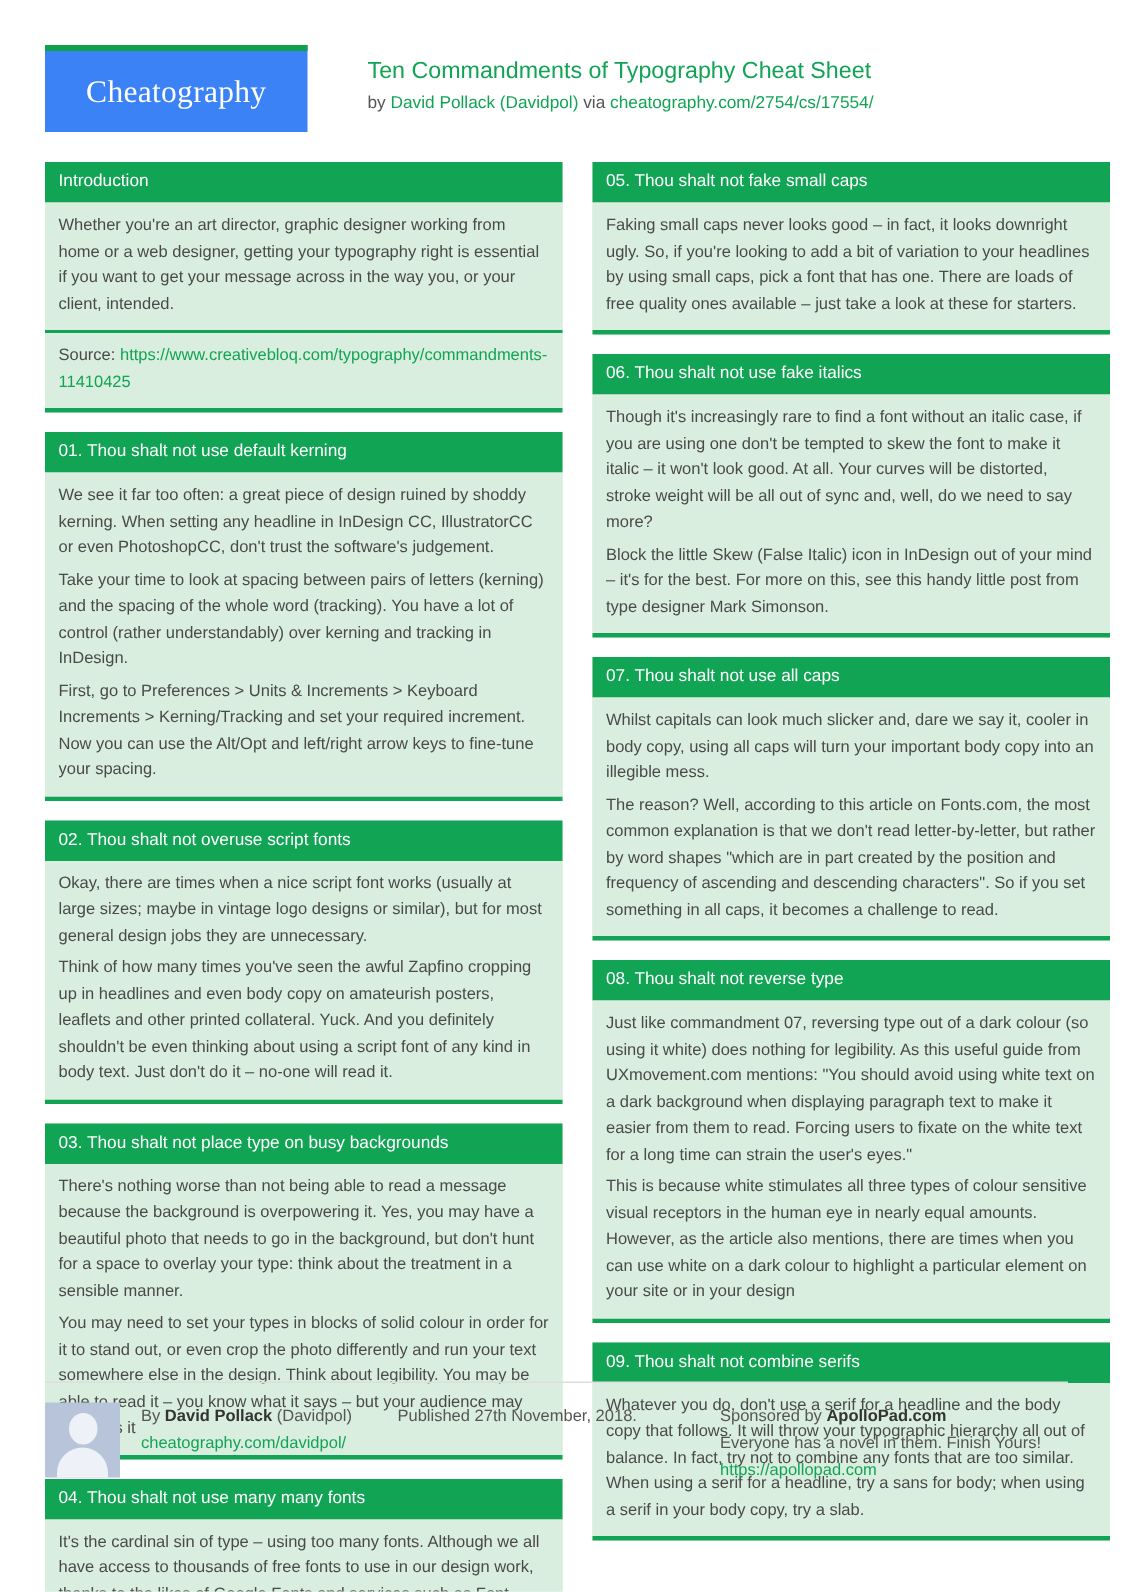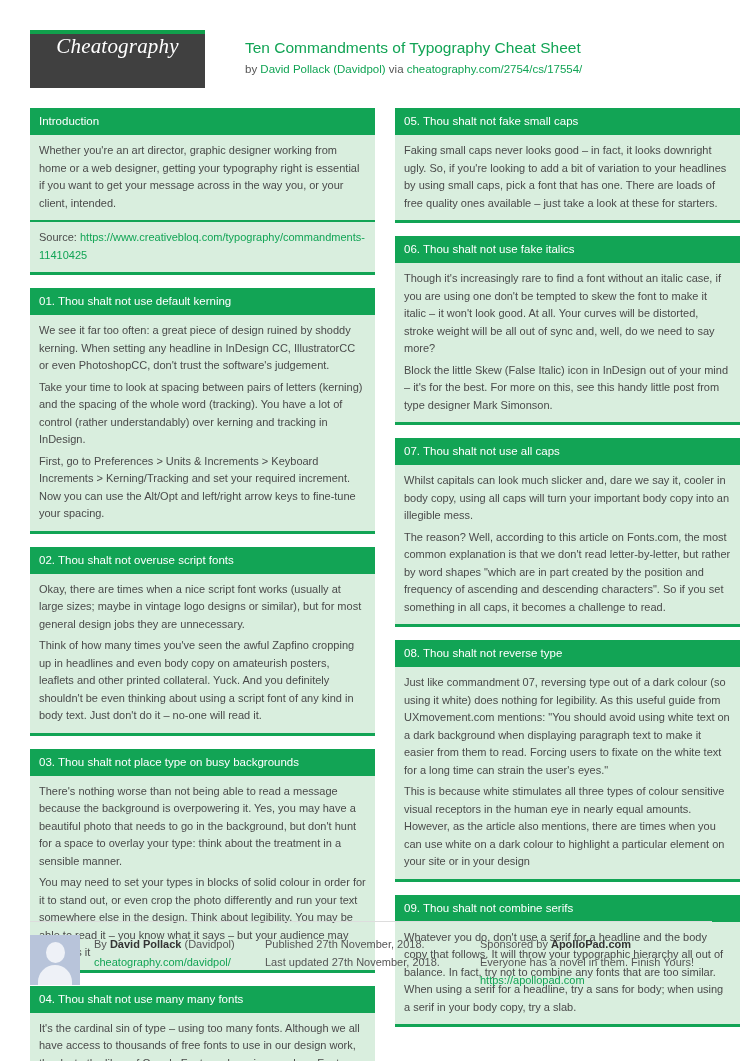--- a/index.html
+++ b/index.html
@@ -24,27 +24,27 @@
 
   
   .header {
     display: flex;
     align-items: flex-start;
     height: 62px;
   }
   .logo-box {
     width: 175px;
     height: 58px;
-    background: #404040;
+    background: #3b82f6;
     border-top: 4px solid #10a04c;
     box-sizing: border-box;
     display: flex;
+    align-items: center;
     justify-content: center;
     flex: none;
-    font-style: italic;
   }
   .logo-text {
     color: #ffffff;
     font-family: "Liberation Serif", serif;
     font-size: 21px;
     letter-spacing: .2px;
   }
   .header-text {
     padding-left: 40px;
     padding-top: 8px;
@@ -279,21 +279,20 @@
         <div class="head"></div>
         <div class="body"></div>
       </div>
       <div>
         <div class="author-line"><span>By </span><b>David Pollack</b><span> (Davidpol)</span></div>
         <div><a href="#">cheatography.com/davidpol/</a></div>
       </div>
     </div>
     <div class="fcol fcol-2">
       <div>Published 27th November, 2018.</div>
-      <div>Last updated 27th November, 2018.</div>
     </div>
     <div class="fcol fcol-3">
       <div class="sponsor-title"><span>Sponsored by </span><b>ApolloPad.com</b></div>
       <div>Everyone has a novel in them. Finish Yours!</div>
       <div><a href="#">https://apollopad.com</a></div>
     </div>
   </div>
 
 </div>
 

